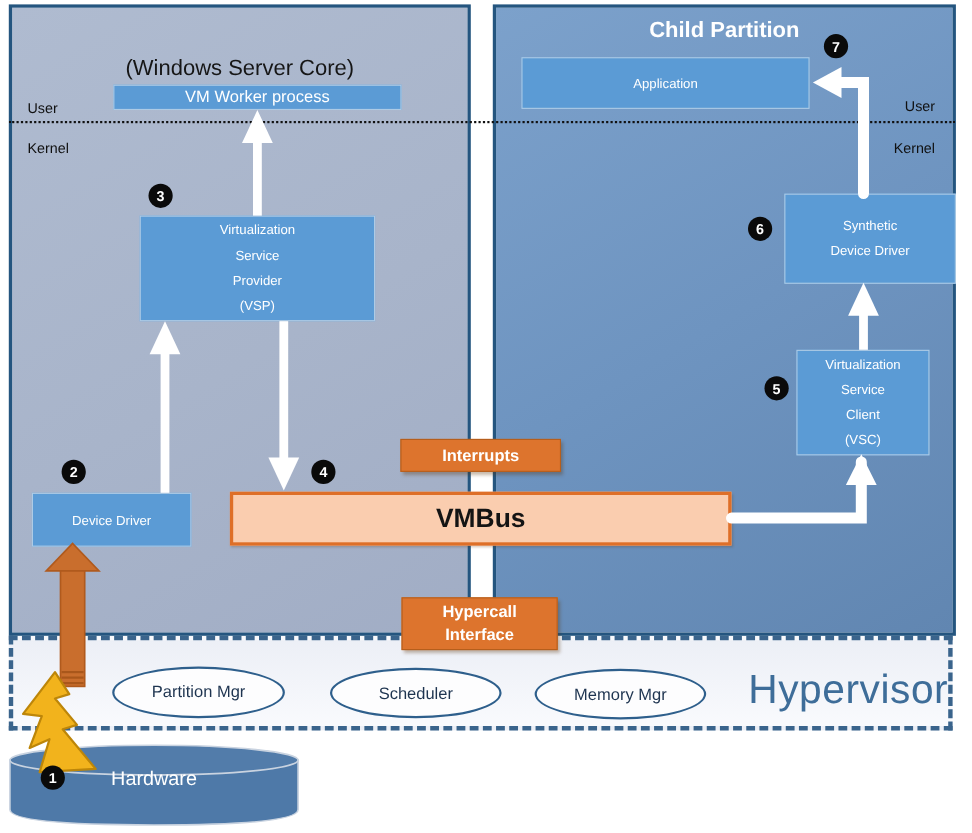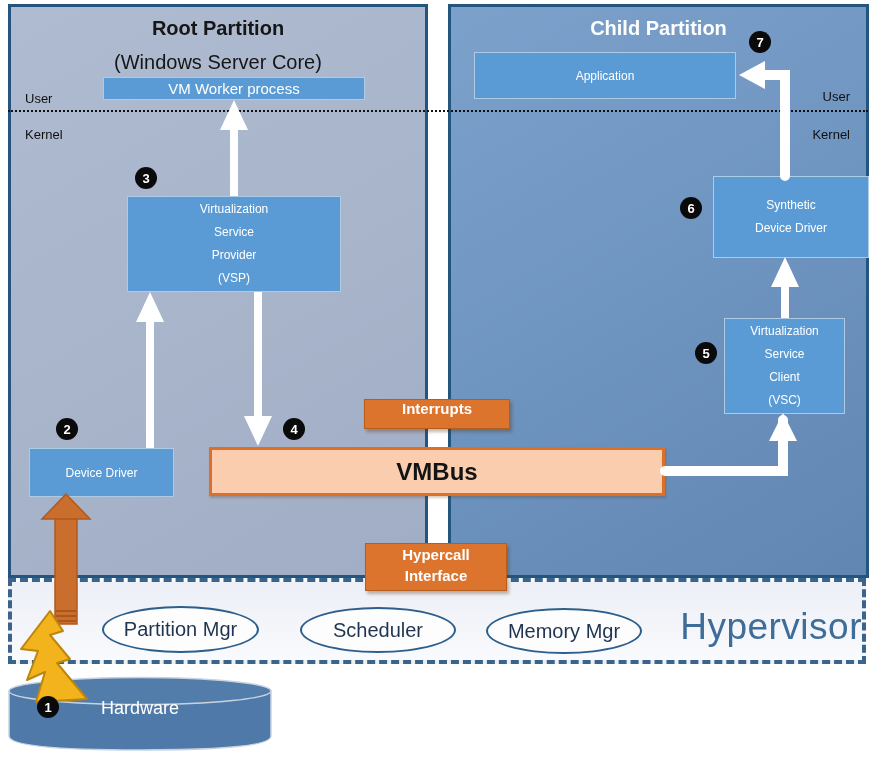--- a/index.html
+++ b/index.html
@@ -19,32 +19,32 @@
   .zone-lbl{position:absolute;font-size:13px;color:#101010;}
 
   #user-kernel-divider{position:absolute;left:8px;top:110px;width:860px;height:0;border-top:2px dotted #111111;}
 
   
   .bluebox{position:absolute;display:flex;align-items:center;justify-content:center;text-align:center;
            background:#5B9BD5;border:1.5px solid #AECBE5;color:#ffffff;font-size:12px;}
   .multiline{white-space:pre-line;line-height:23px;}
 
   
-  .orange-tag{position:absolute;display:flex;justify-content:center;text-align:center;
+  .orange-tag{position:absolute;display:flex;align-items:center;justify-content:center;text-align:center;
               background:#DD742D;border:1px solid #B55E1C;color:#ffffff;font-weight:bold;font-size:15px;
               box-shadow:2px 3px 3px rgba(90,50,10,0.35);}
   #vmbus-bar{position:absolute;left:209px;top:447px;width:456px;height:49px;background:#FACDAF;
              border:3px solid #DE6F28;display:flex;align-items:center;justify-content:center;
              font-size:24px;font-weight:bold;color:#141414;box-shadow:1px 2px 2px rgba(90,50,10,0.25);}
 
   
   #hypervisor-region{position:absolute;left:8px;top:578px;width:858px;height:86px;
                      border:4px dashed #3A648C;background:linear-gradient(#ECEFF6,#F9FAFD);}
   .hv-ellipse{position:absolute;border:2.5px solid #2E5F8C;border-radius:50%;background:#FDFDFE;
-              display:flex;align-items:center;justify-content:center;font-size:20px;color:#1E3450;}
+              display:flex;align-items:center;justify-content:center;font-size:15px;color:#1E3450;}
   #hypervisor-label{position:absolute;left:666px;top:606px;width:196px;text-align:right;
                     font-size:37px;color:#3E6D99;letter-spacing:0.5px;}
 
   
   .badge{position:absolute;width:22px;height:22px;border-radius:50%;background:#0A0A0A;color:#ffffff;
          display:flex;align-items:center;justify-content:center;font-size:13px;font-weight:bold;}
 
   #hardware-label{position:absolute;left:80px;top:698px;width:120px;text-align:center;
                   font-size:18px;color:#ffffff;}
 
@@ -62,21 +62,20 @@
     <div class="hv-ellipse" style="left:288px;top:25px;width:156px;height:46px;align-items:center;">
       <span>Scheduler</span>
     </div>
     <div class="hv-ellipse" style="left:474px;top:26px;width:156px;height:46px;">
       <span>Memory Mgr</span>
     </div>
   </div>
   <div id="hypervisor-label">Hypervisor</div>
 
   <div id="root-panel" class="panel">
-    <div class="panel-title">Root Partition</div>
     <div class="panel-subtitle">(Windows Server Core)</div>
   </div>
 
   <div id="child-panel" class="panel">
     <div class="panel-title">Child Partition</div>
   </div>
 
   <div id="user-kernel-divider"></div>
   <div class="zone-lbl" style="left:25px;top:91px;">User</div>
   <div class="zone-lbl" style="left:25px;top:127px;">Kernel</div>

